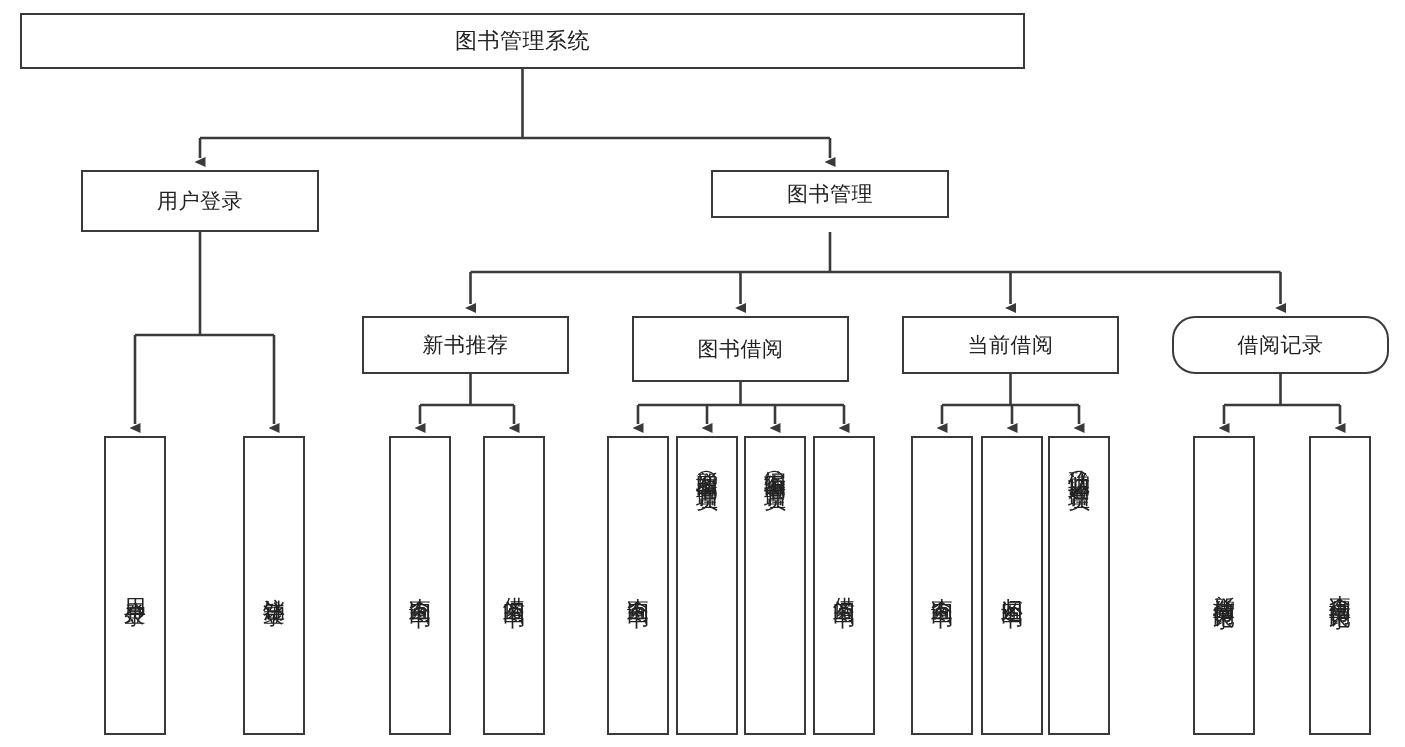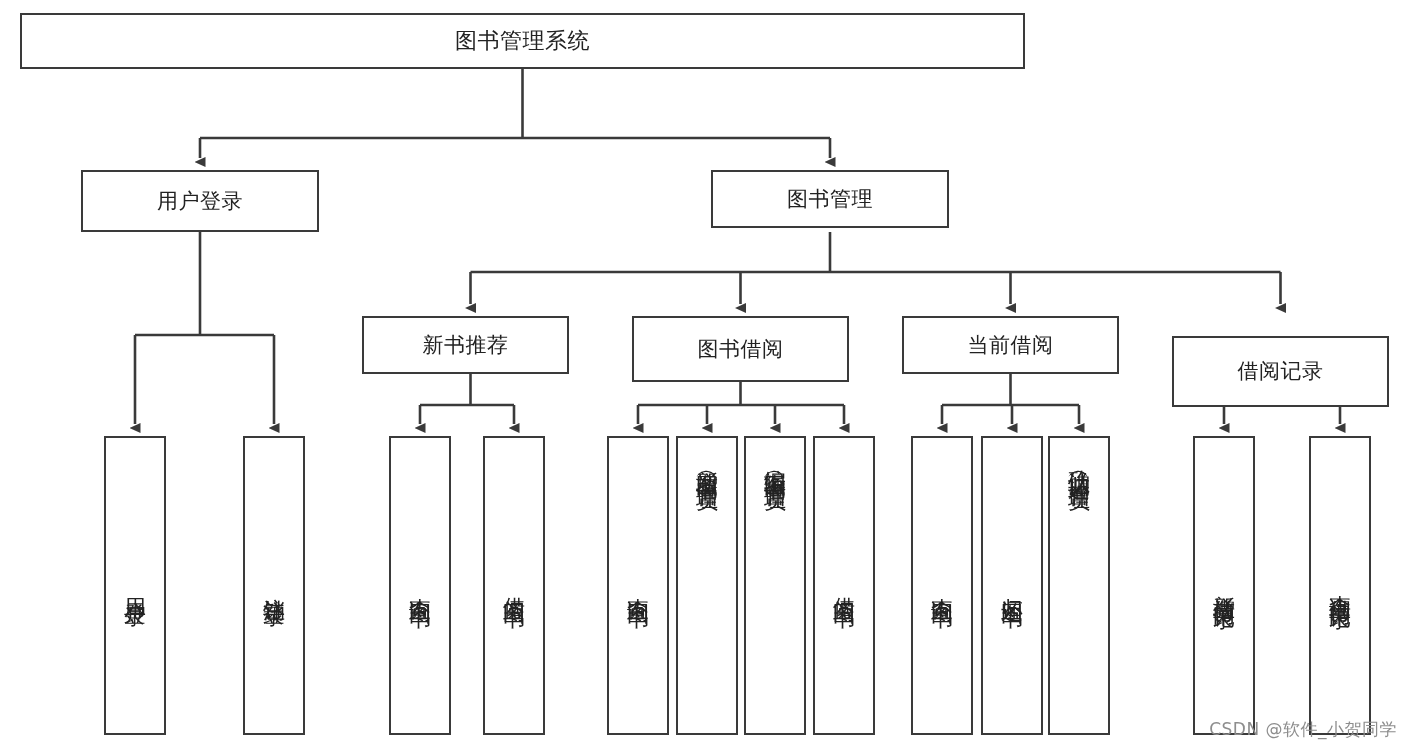--- a/index.html
+++ b/index.html
@@ -128,33 +128,33 @@
       </g>
   </svg>
 
   <div id="nodes-layer">
       <div class="node horiz root" style="left: 20px; top: 13px; width: 1005px; height: 56px;">
         <span class="label">图书管理系统</span>
       </div>
       <div class="node horiz" style="left: 81px; top: 170px; width: 238px; height: 62px;">
         <span class="label">用户登录</span>
       </div>
-      <div class="node horiz" style="left: 711px; top: 170px; width: 238px; height: 58px;">
+      <div class="node horiz" style="left: 711px; top: 170px; width: 238px; height: 48px;">
         <span class="label">图书管理</span>
       </div>
       <div class="node horiz" style="left: 362px; top: 316px; width: 207px; height: 58px;">
         <span class="label">新书推荐</span>
       </div>
       <div class="node horiz" style="left: 632px; top: 316px; width: 217px; height: 66px;">
         <span class="label">图书借阅</span>
       </div>
       <div class="node horiz" style="left: 902px; top: 316px; width: 217px; height: 58px; align-items: center;">
         <span class="label">当前借阅</span>
       </div>
-      <div class="node horiz" style="left: 1172px; top: 336px; width: 217px; height: 71px;">
+      <div class="node horiz" style="left: 1172px; top: 316px; width: 217px; height: 58px; border-radius: 23px;">
         <span class="label">借阅记录</span>
       </div>
       <div class="node vert mid" style="left: 104px; top: 436px; width: 62px; height: 299px;">
         <span class="label">用户登录</span>
       </div>
       <div class="node vert mid" style="left: 243px; top: 436px; width: 62px; height: 299px;">
         <span class="label">注销登录</span>
       </div>
       <div class="node vert mid" style="left: 389px; top: 436px; width: 62px; height: 299px;">
         <span class="label">查询图书</span>
@@ -184,14 +184,13 @@
         <span class="label">确认归还（管理员）</span>
       </div>
       <div class="node vert mid" style="left: 1193px; top: 436px; width: 62px; height: 299px;">
         <span class="label">新增借阅记录</span>
       </div>
       <div class="node vert mid" style="left: 1309px; top: 436px; width: 62px; height: 299px;">
         <span class="label">查询借阅记录</span>
       </div>
     </div>
 
-  <div class="watermark">CSDN @软件_小贺同学</div>
 </div>
 
 </body></html>

